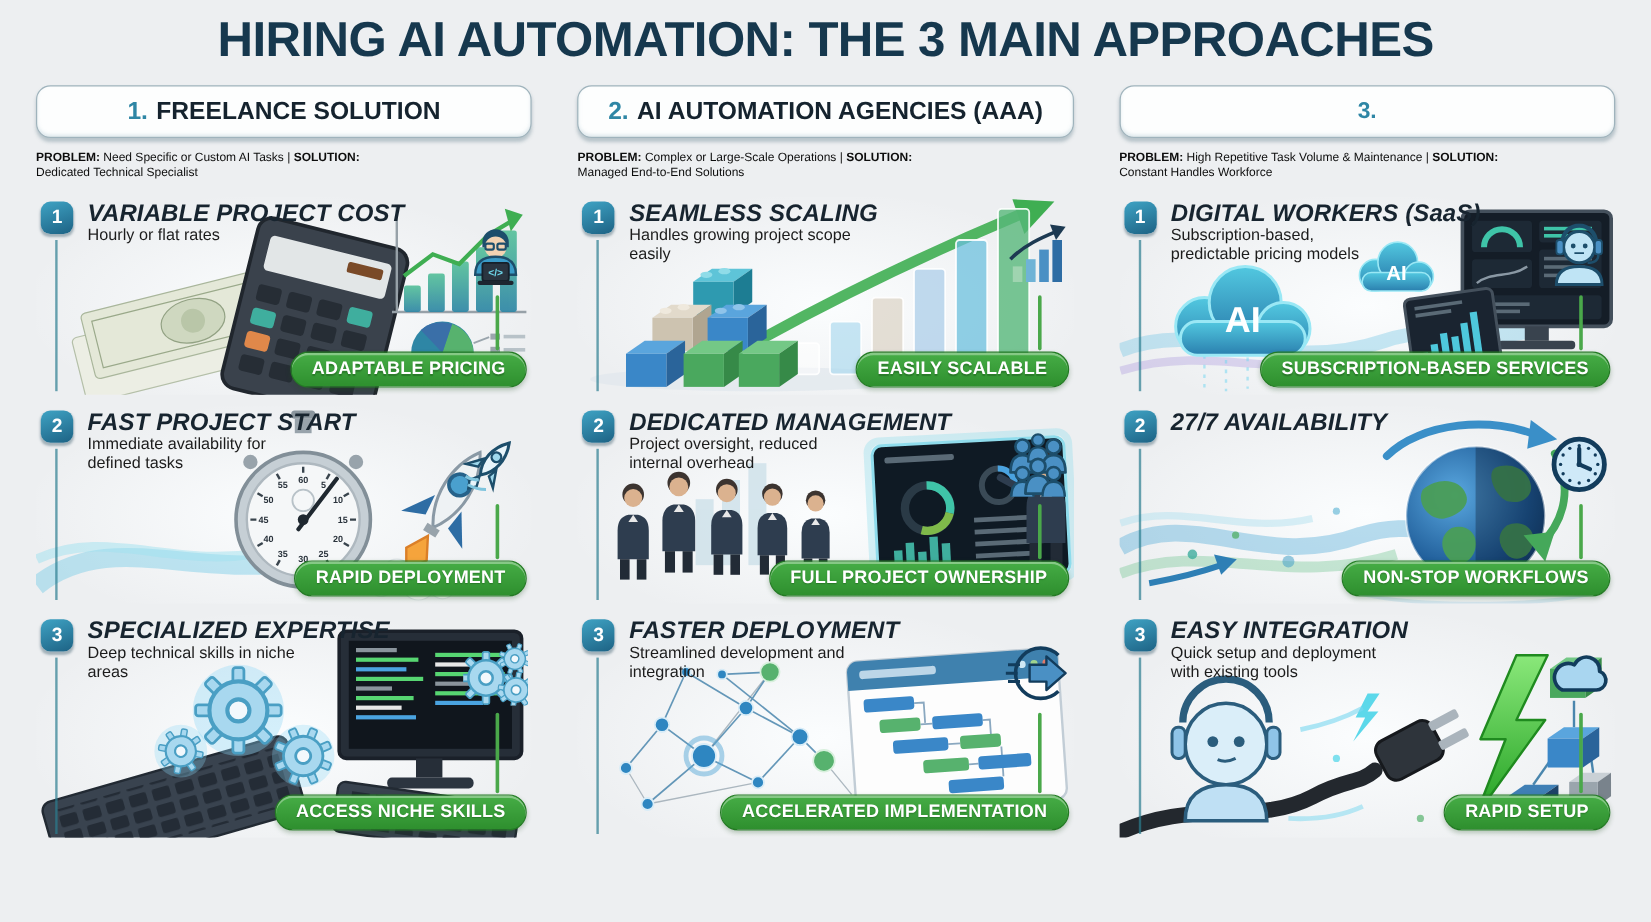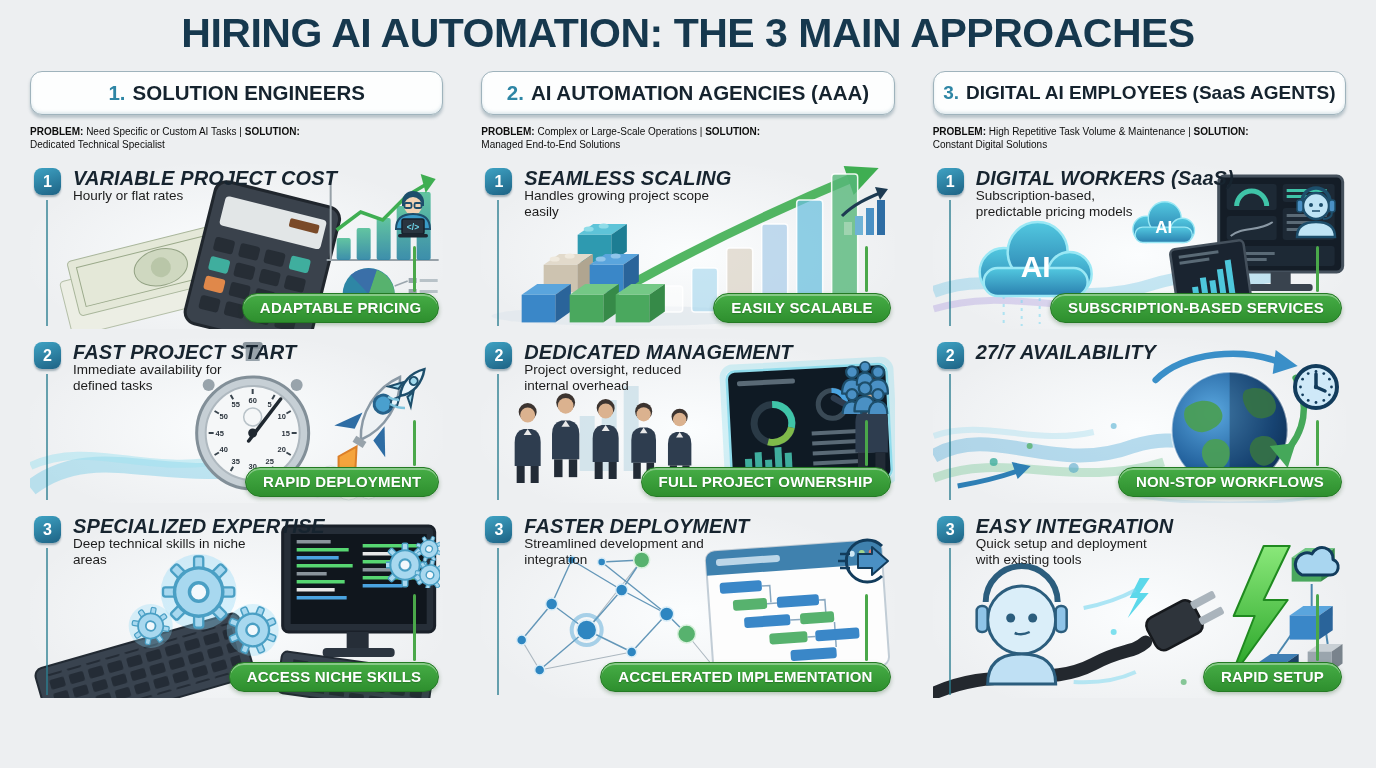--- a/index.html
+++ b/index.html
@@ -142,21 +142,21 @@
 </svg>
 
 <main>
   <h1 class="title">HIRING AI AUTOMATION: THE 3 MAIN APPROACHES</h1>
 
   <div class="columns">
 
     <section class="col">
       <div class="col-header">
         <span class="num">1.</span>
-        <span>SOLUTION ENGINEERS</span>
+        <span>FREELANCE SOLUTION</span>
       </div>
       <p class="ps">
         <b>PROBLEM:</b>
         <span>Need Specific or Custom AI Tasks</span>
         <span>|</span>
         <b>SOLUTION:</b><br>
         <span>Dedicated Technical Specialist</span>
       </p>
 
       <div class="item first">
@@ -568,28 +568,27 @@
           </g>
         </svg>
         <div class="green-rail"></div>
         <div class="pill">ACCELERATED IMPLEMENTATION</div>
       </div>
     </section>
 
     <section class="col">
       <div class="col-header small">
         <span class="num">3.</span>
-        <span>DIGITAL AI EMPLOYEES (SaaS AGENTS)</span>
       </div>
       <p class="ps">
         <b>PROBLEM:</b>
         <span>High Repetitive Task Volume &amp; Maintenance</span>
         <span>|</span>
         <b>SOLUTION:</b><br>
-        <span>Constant Digital Solutions</span>
+        <span>Constant Handles Workforce</span>
       </p>
 
       <div class="item first">
         <svg class="illus" viewBox="0 0 412 165">
           <defs>
             <linearGradient id="c31" x1="0" y1="0" x2="0" y2="1">
               <stop offset="0" stop-color="#52c8e0"></stop>
                 <stop offset="1" stop-color="#2a7fae"></stop>
             </linearGradient>
             <g id="cloudShape">

